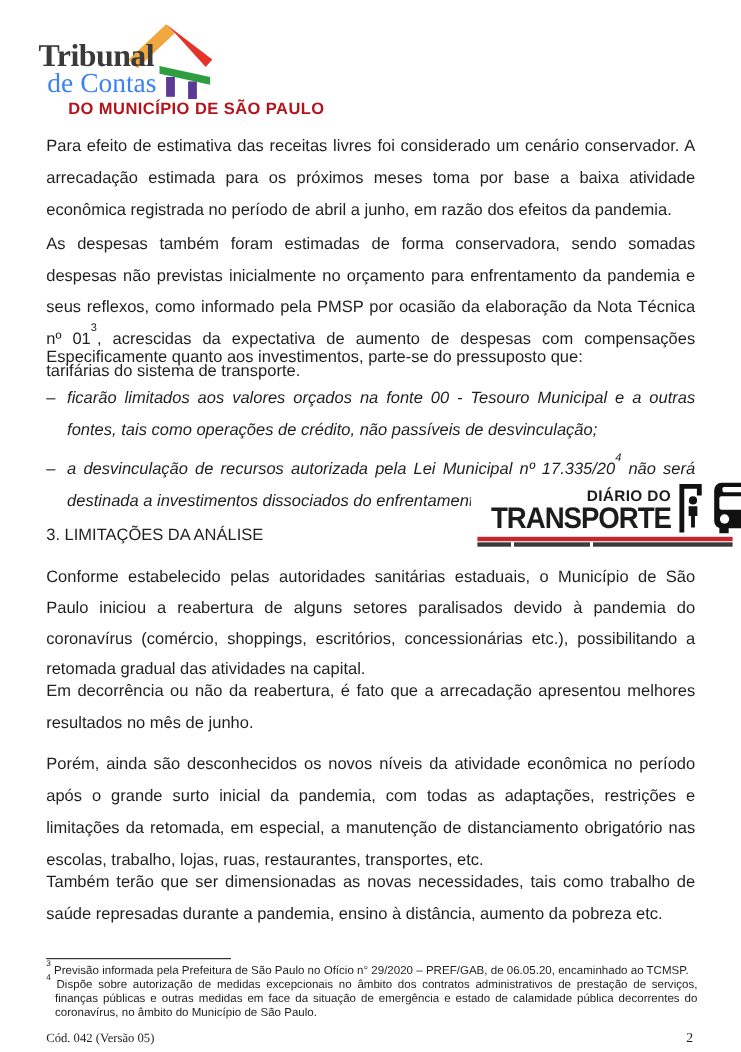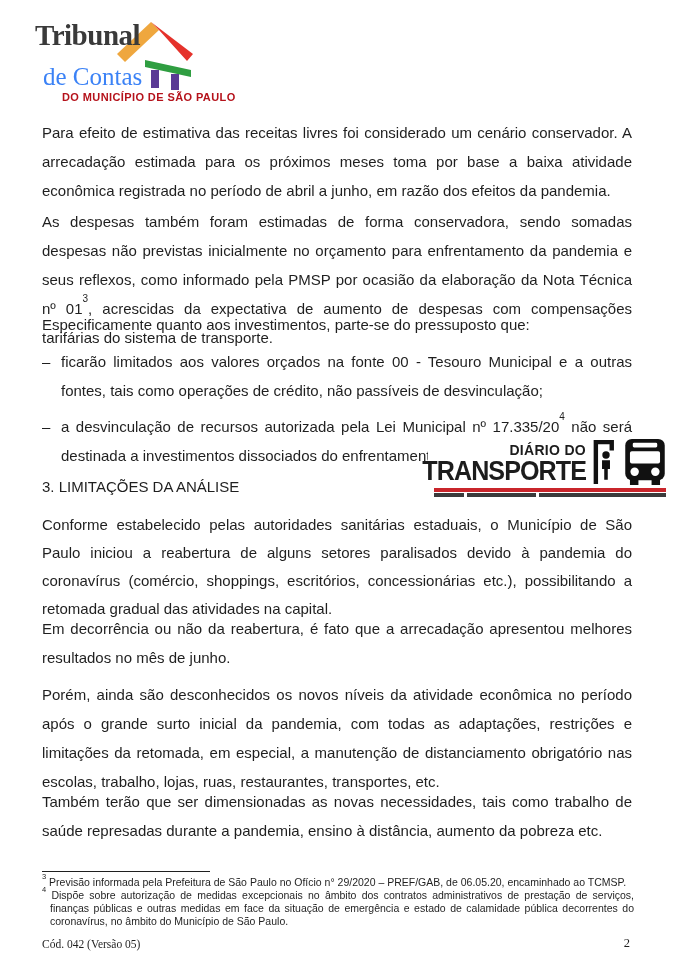--- a/index.html
+++ b/index.html
@@ -13,56 +13,56 @@
     background: #ffffff;
     overflow: hidden;
     font-family: "Liberation Sans", sans-serif;
     color: #1f1f1f;
   }
 
   
   .logo { position: absolute; left: 35px; top: 14px; width: 180px; height: 88px; }
   .logo-house { position: absolute; left: 80px; top: 4px; width: 80px; height: 72px; z-index: 0; }
   .logo-title {
-    position: absolute; left: 0; top: 8px; z-index: 1;
+    position: absolute; left: 0; top: 24px; z-index: 1;
     font-family: "Liberation Serif", serif; font-weight: bold;
     font-size: 29px; line-height: 27px; letter-spacing: -0.5px; color: #3a3a3a;
   }
   .logo-sub {
     position: absolute; left: 8px; top: 51px; z-index: 1;
     font-family: "Liberation Serif", serif; font-weight: normal;
     font-size: 25px; line-height: 24px; color: #3b82f6;
   }
   .logo-tag {
     position: absolute; left: 5px; top: 77px; z-index: 1;
-    font-size: 11px; font-weight: bold; letter-spacing: 0.4px; white-space: nowrap; padding-left: 22px;
+    font-size: 15px; font-weight: bold; letter-spacing: 0.4px; white-space: nowrap; padding-left: 22px;
   }
 
   
   .para {
     position: absolute; left: 42px; width: 590px;
     font-size: 15px; line-height: 29px;
     text-align: justify; color: #1f1f1f;
   }
   .p4 { line-height: 28px; }
   sup.ref {
     font-size: 10px; line-height: 0;
     position: relative; top: -6px;
   }
   .bullet { display: flex; }
   .bullet .dash { flex: none; width: 19px; }
-  .bullet .btext { flex: 1; text-align: justify; }
+  .bullet .btext { flex: 1; text-align: justify; font-style: italic; }
   .heading { font-weight: normal; text-align: left; white-space: nowrap; }
 
   
   .wm {
     position: absolute; left: 428px; top: 436px; width: 240px;
     background: #ffffff; z-index: 5; padding: 2px 2px 4px 6px;
   }
-  .wm-row { display: flex; align-items: flex-end; justify-content: flex-end; gap: 5px; }
+  .wm-row { display: flex; align-items: flex-end; gap: 5px; }
   .wm-text { text-align: right; padding-bottom: 1px; }
   .wm-l1 { font-size: 14px; font-weight: bold; line-height: 15px; letter-spacing: 0.3px; color: #1c1c1c; white-space: nowrap; }
   .wm-l2 { font-size: 27px; font-weight: bold; line-height: 26px; letter-spacing: -1px; color: #1c1c1c; transform: scaleX(0.93); transform-origin: right bottom; white-space: nowrap; }
   .wm-icons { display: flex; align-items: flex-end; gap: 3px; flex: none; }
   .wm-redline { height: 4px; margin-top: 3px; }
   .wm-darkline {
     height: 4px; margin-top: 1px;
     background: linear-gradient(90deg,
       #3b3b3b 0 13%, #ffffff 13% 14.4%,
       #3b3b3b 14.4% 44%, #ffffff 44% 45.4%,

